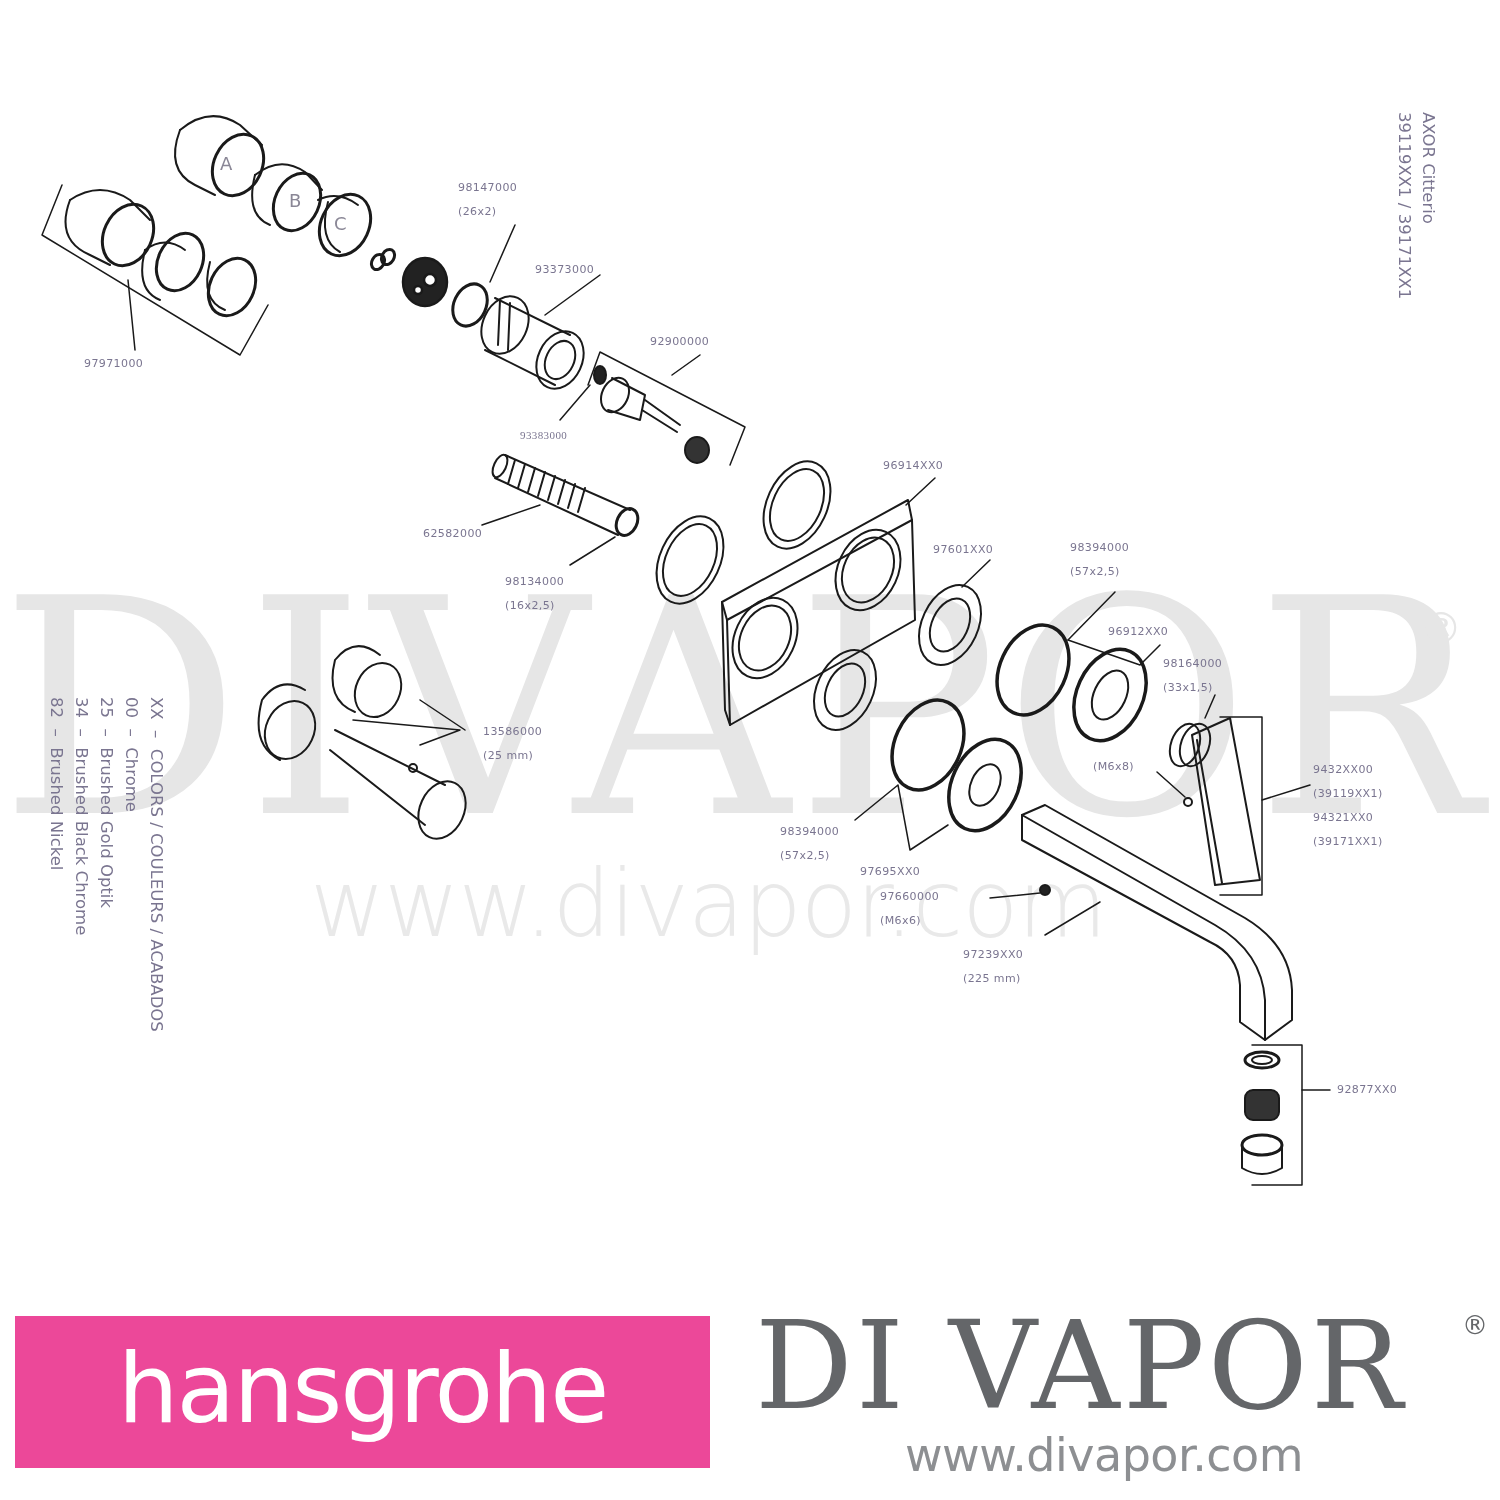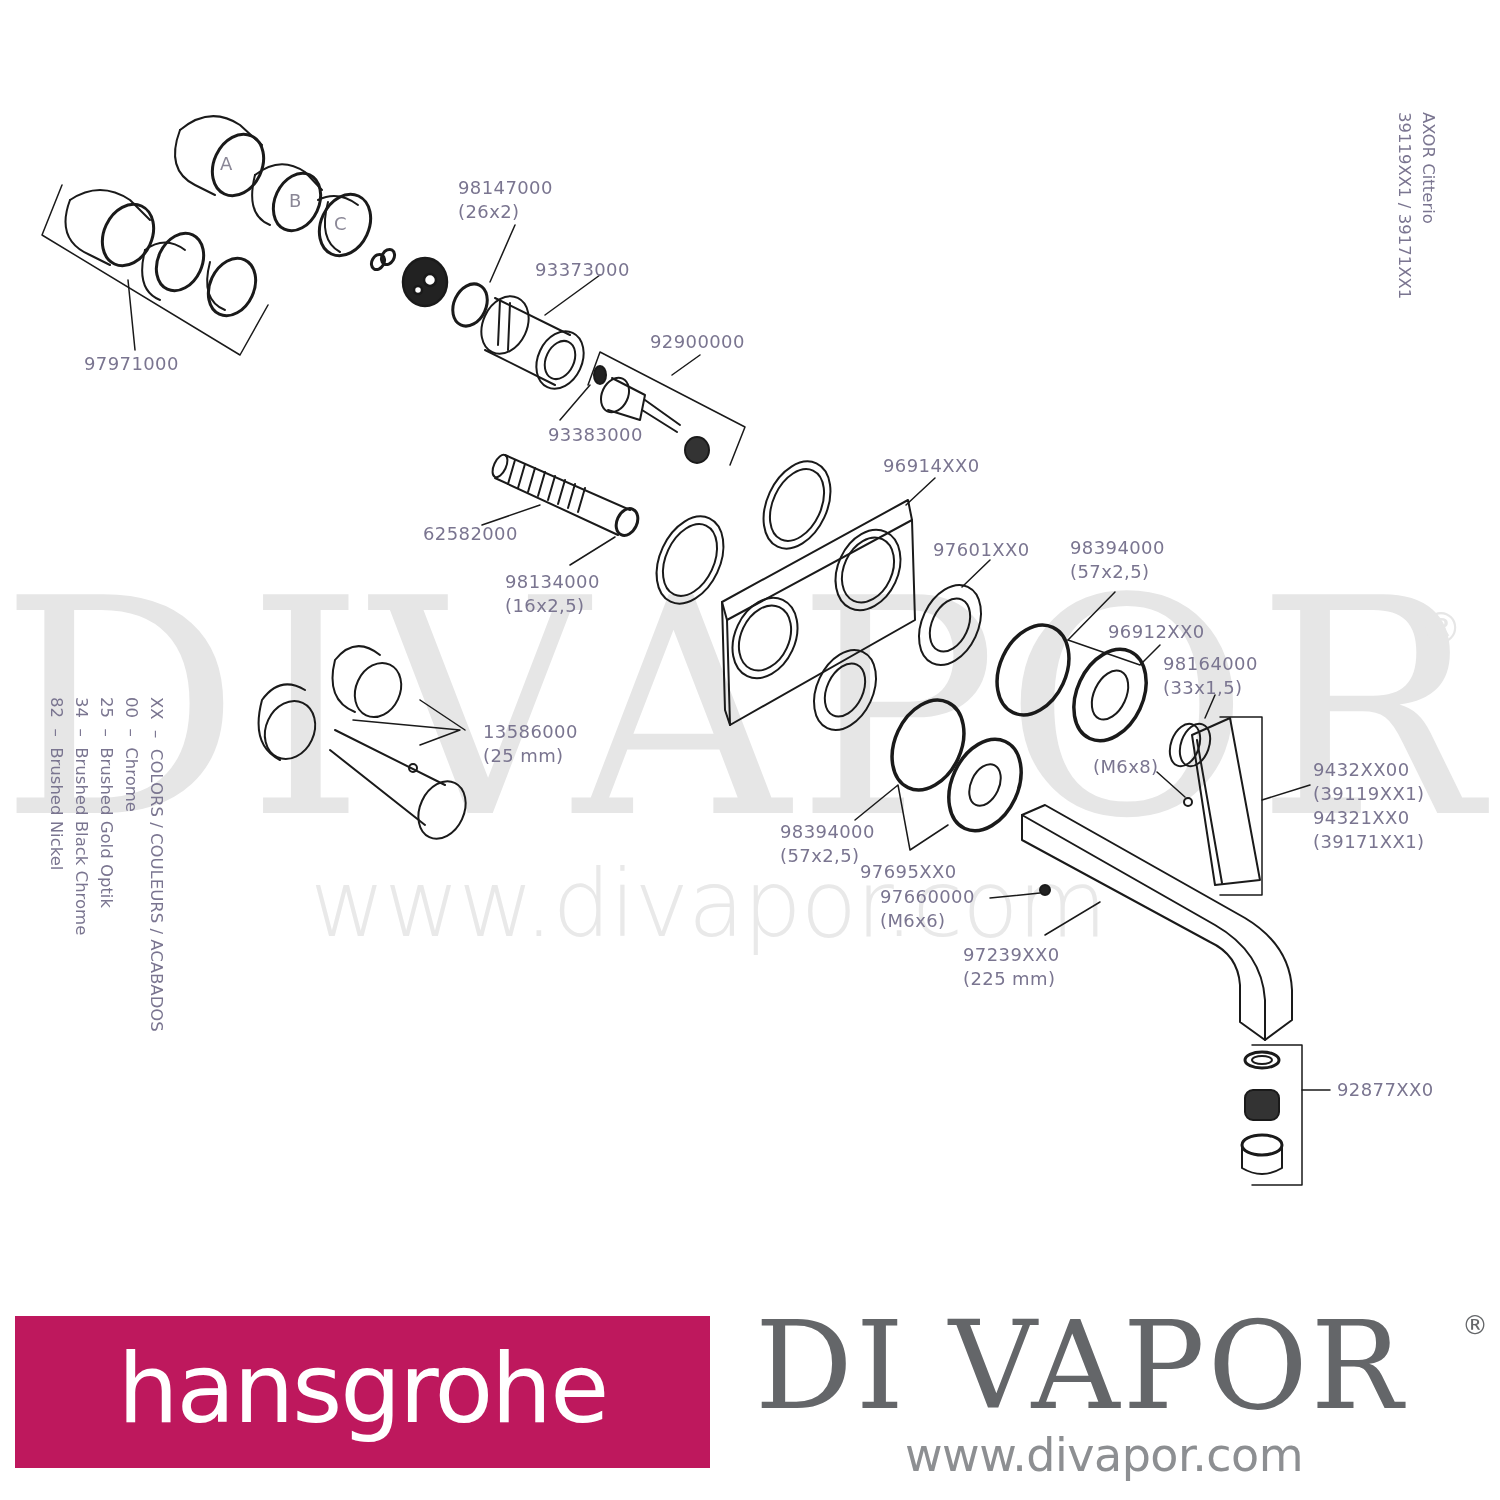--- a/index.html
+++ b/index.html
@@ -16,33 +16,33 @@
   .wm-reg {
     position: absolute; left: 1420px; top: 604px; font-size: 42px; color: #e6e6e6;
     font-family: "DejaVu Sans", sans-serif; z-index: 0;
   }
   .wm-url {
     position: absolute; left: 310px; top: 855px; font-family: "DejaVu Sans", sans-serif;
     font-size: 92px; line-height: 100px; color: #e9e9e9; font-weight: 300; z-index: 0;
     letter-spacing: -1px;
   }
   .lbl {
-    position: absolute; font-family: "DejaVu Sans", sans-serif; font-size: 18px;
+    position: absolute; font-family: "DejaVu Sans", sans-serif; font-size: 11px;
     line-height: 24px; color: #7a7590; letter-spacing: 0.4px; white-space: nowrap; z-index: 3;
   }
   .lbl .sub { display: block; }
   .rot-right {
     position: absolute; transform-origin: 0 0; transform: rotate(90deg);
     font-family: "DejaVu Sans", sans-serif; color: #7a7590; font-size: 16.5px;
     line-height: 24px; white-space: nowrap; z-index: 3;
   }
   .letter { position: absolute; font-size: 18px; color: #8a8796; z-index: 3; font-family: "DejaVu Sans", sans-serif; }
   .hg {
     position: absolute; left: 15px; top: 1316px; width: 695px; height: 152px;
-    background: #be185d; display: flex; align-items: center; justify-content: center;
+    background: #ec4899; display: flex; align-items: center; justify-content: center;
   }
   .hg span {
     color: #ffffff; font-family: "DejaVu Sans", sans-serif; font-size: 96px;
     letter-spacing: -2px; line-height: 1; margin-top: -6px;
   }
   .dv-logo {
     position: absolute; left: 755px; top: 1305px; font-family: "DejaVu Serif", serif;
     font-size: 122px; line-height: 122px; color: #646669; letter-spacing: 3px; white-space: nowrap;
   }
   .dv-reg { position: absolute; left: 1462px; top: 1310px; font-size: 26px; color: #646669; font-family: "DejaVu Sans", sans-serif; }
@@ -248,21 +248,21 @@
   <div class="lbl" style="left:458px; top:176px;">
     <span class="sub">98147000</span>
       <span class="sub">(26x2)</span>
   </div>
   <div class="lbl" style="left:535px; top:258px;">
     <span>93373000</span>
   </div>
   <div class="lbl" style="left:650px; top:330px;text-align:right;">
     <span>92900000</span>
   </div>
-  <div class="lbl" style="left:548px; top:423px;">
+  <div class="lbl" style="left:520px; top:423px;font-family:Liberation Serif, serif;">
     <span>93383000</span>
   </div>
   <div class="lbl" style="left:423px; top:522px;">
     <span>62582000</span>
   </div>
   <div class="lbl" style="left:505px; top:570px;">
     <span class="sub">98134000</span>
       <span class="sub">(16x2,5)</span>
   </div>
   <div class="lbl" style="left:883px; top:454px;">

